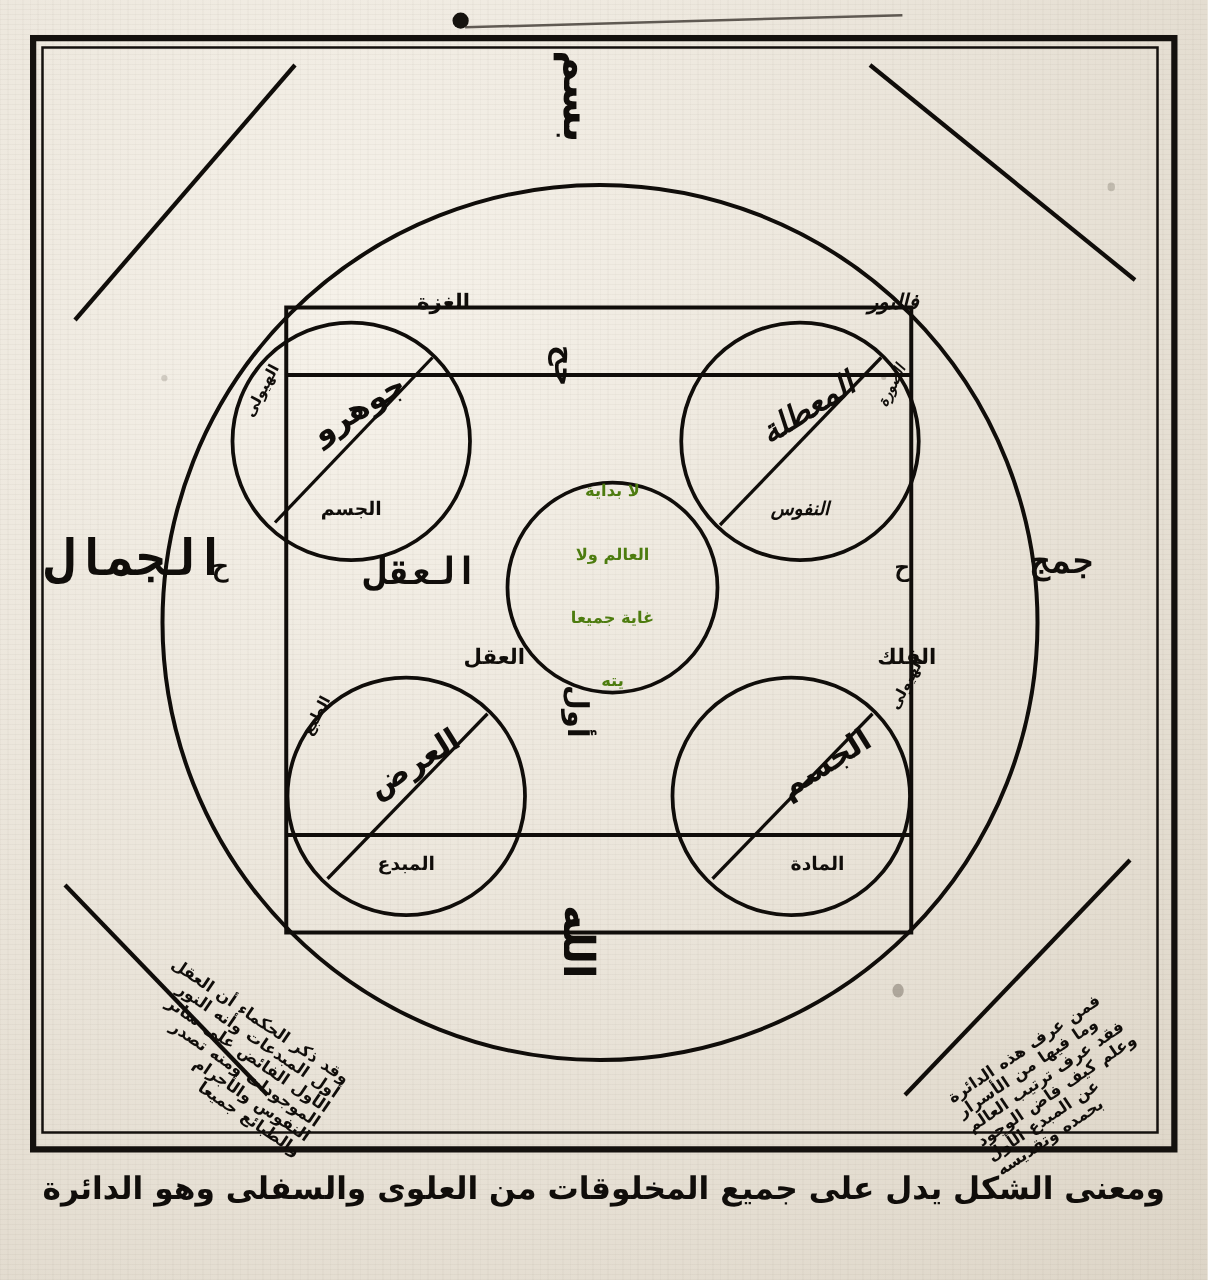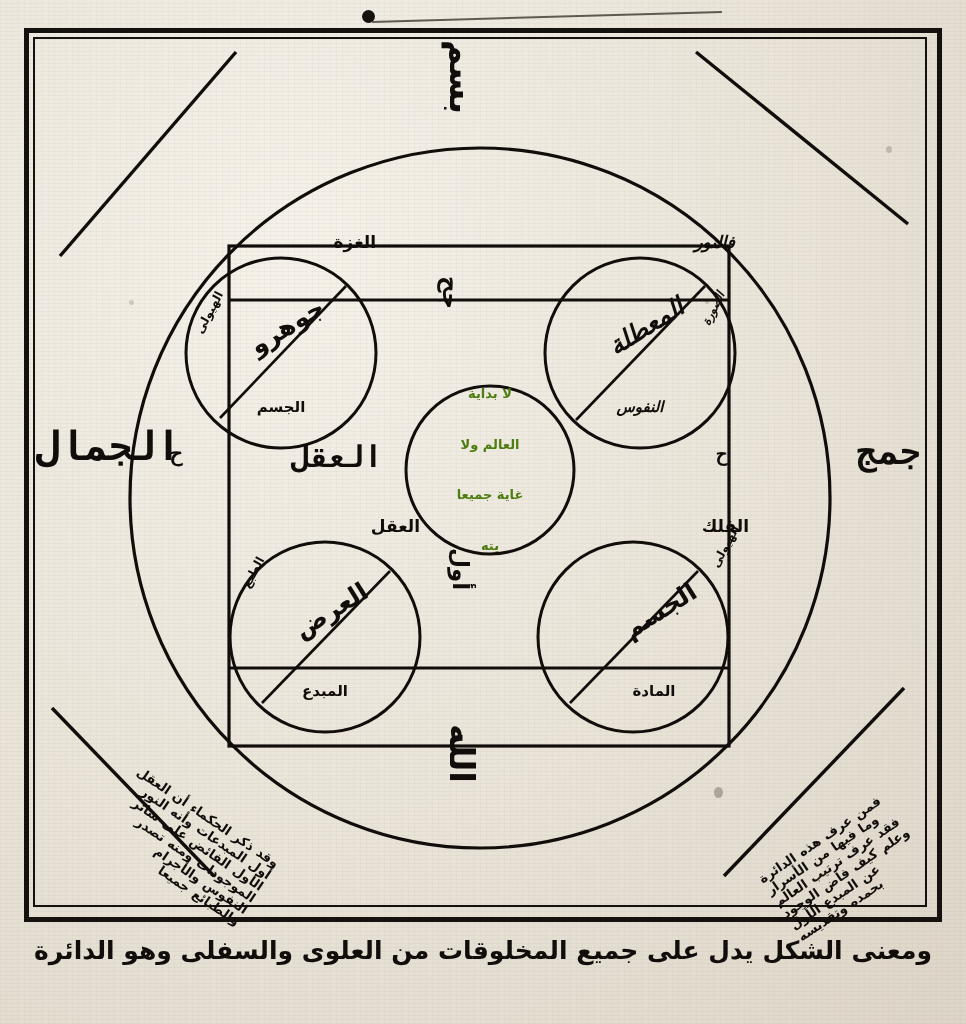--- a/index.html
+++ b/index.html
@@ -65,22 +65,22 @@
   #corner-bl{left:16px;top:680px;transform:rotate(34deg);transform-origin:0 0;width:320px;}
   #corner-br{left:700px;top:690px;transform:rotate(-34deg);transform-origin:100% 0;width:330px;text-align:left;}
   .corner div{white-space:nowrap;}
 
   
   #word-left{
     position:absolute;left:36px;top:424px;
     font-size:40px;font-weight:700;letter-spacing:-1px;
   }
   #word-right{
-    position:absolute;left:856px;top:432px;
-    font-size:36px;font-weight:700;
+    position:absolute;left:824px;top:432px;
+    font-size:28px;font-weight:700;
   }
   #mark-left{position:absolute;left:170px;top:442px;font-size:22px;font-weight:700;}
   #mark-right{position:absolute;left:716px;top:442px;font-size:20px;font-weight:700;}
 
   
   .vglyph{
     position:absolute;
     font-size:34px;font-weight:700;
     writing-mode:vertical-rl;
     letter-spacing:2px;

